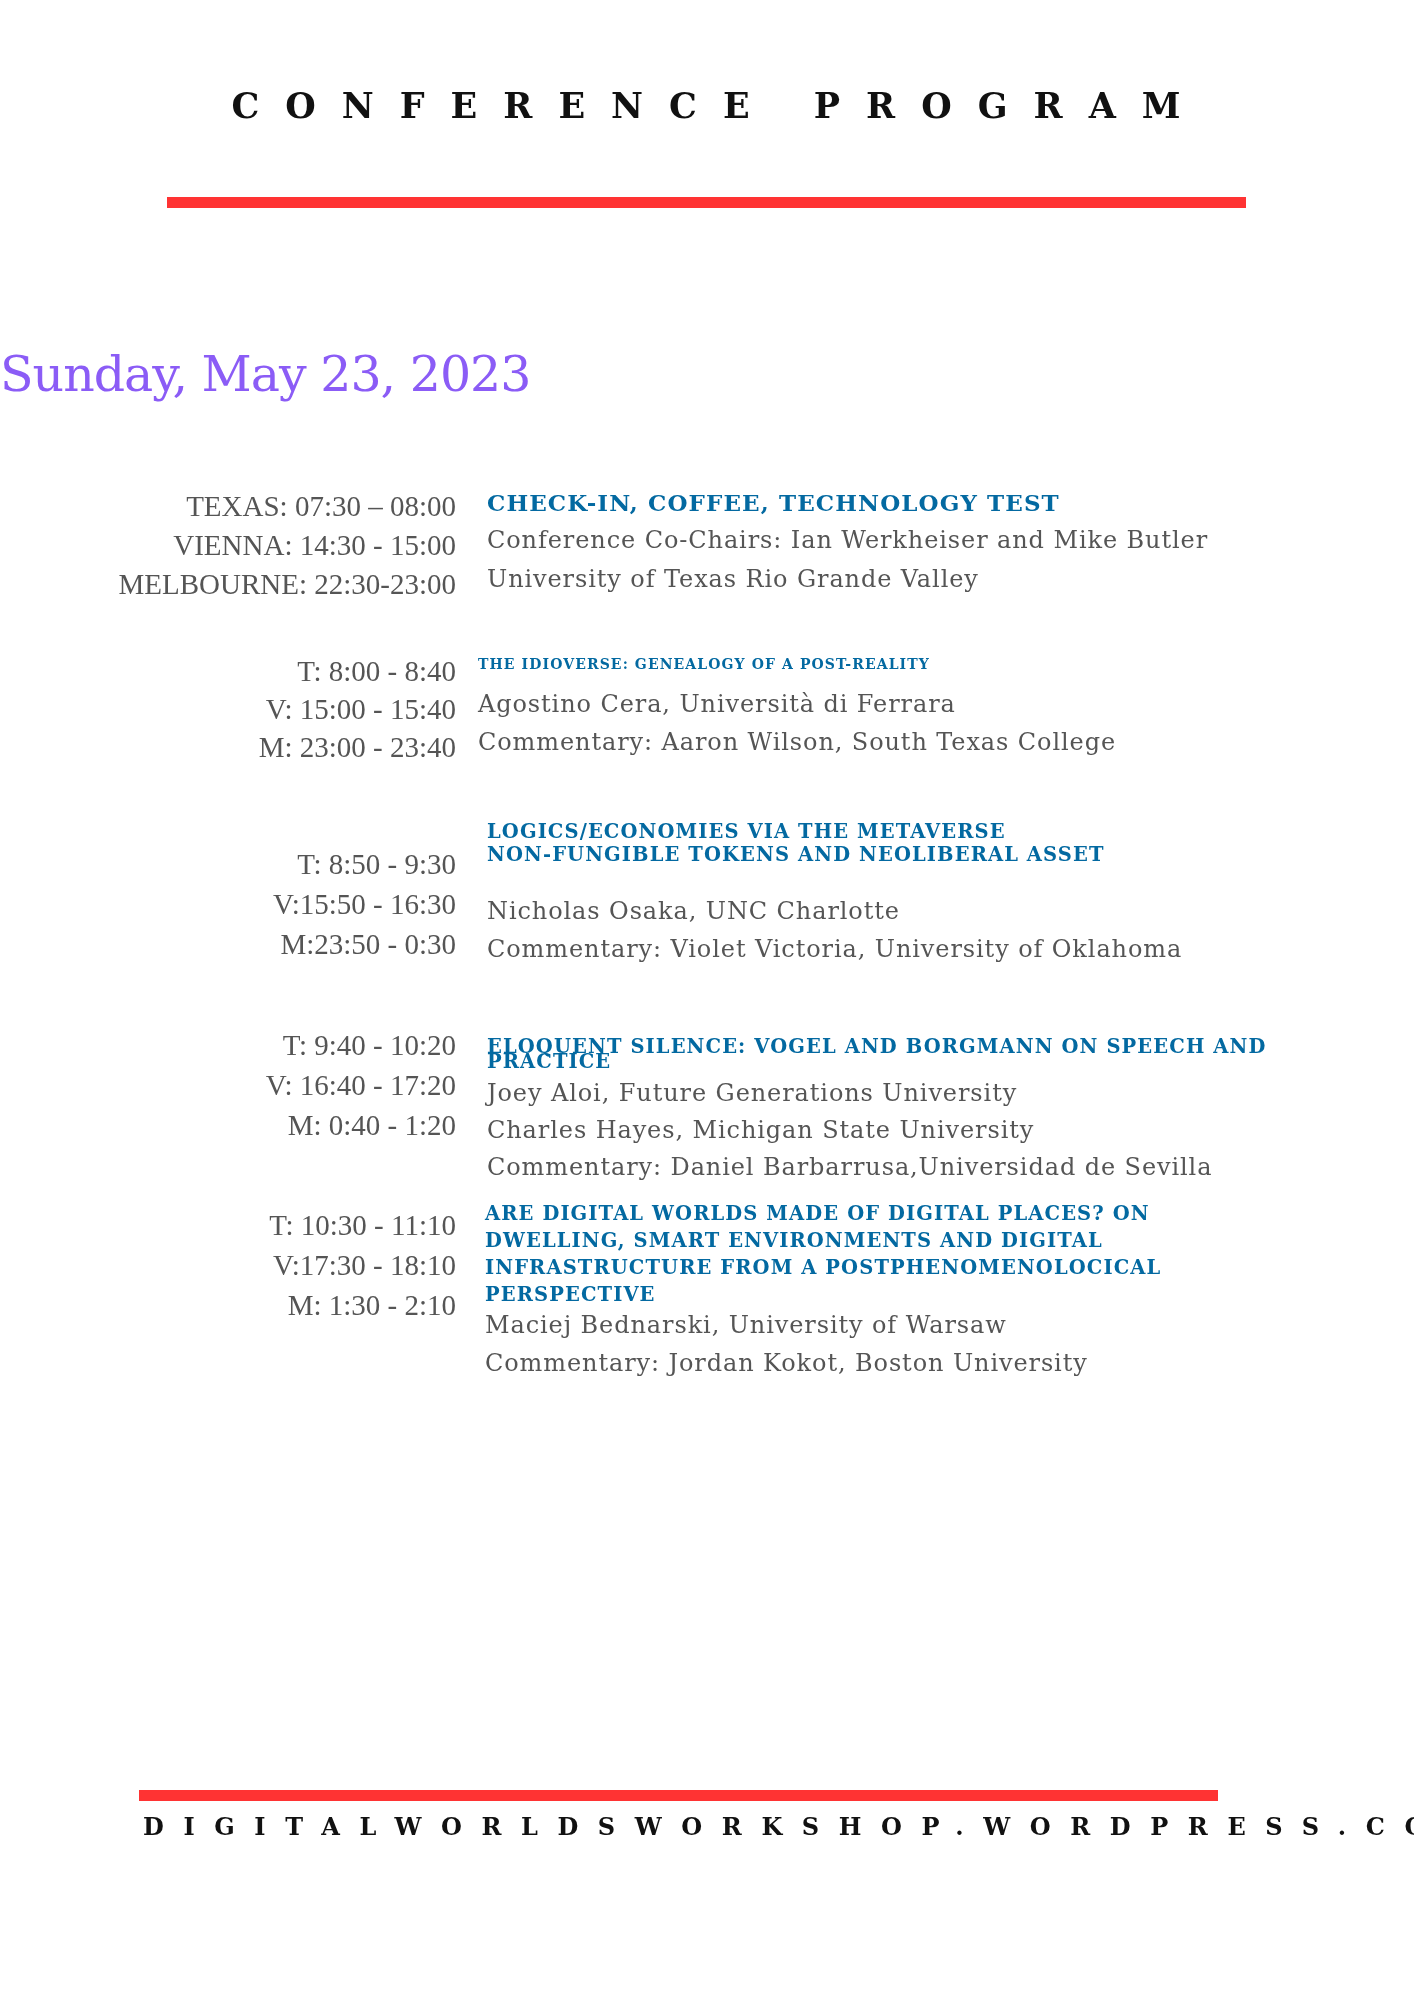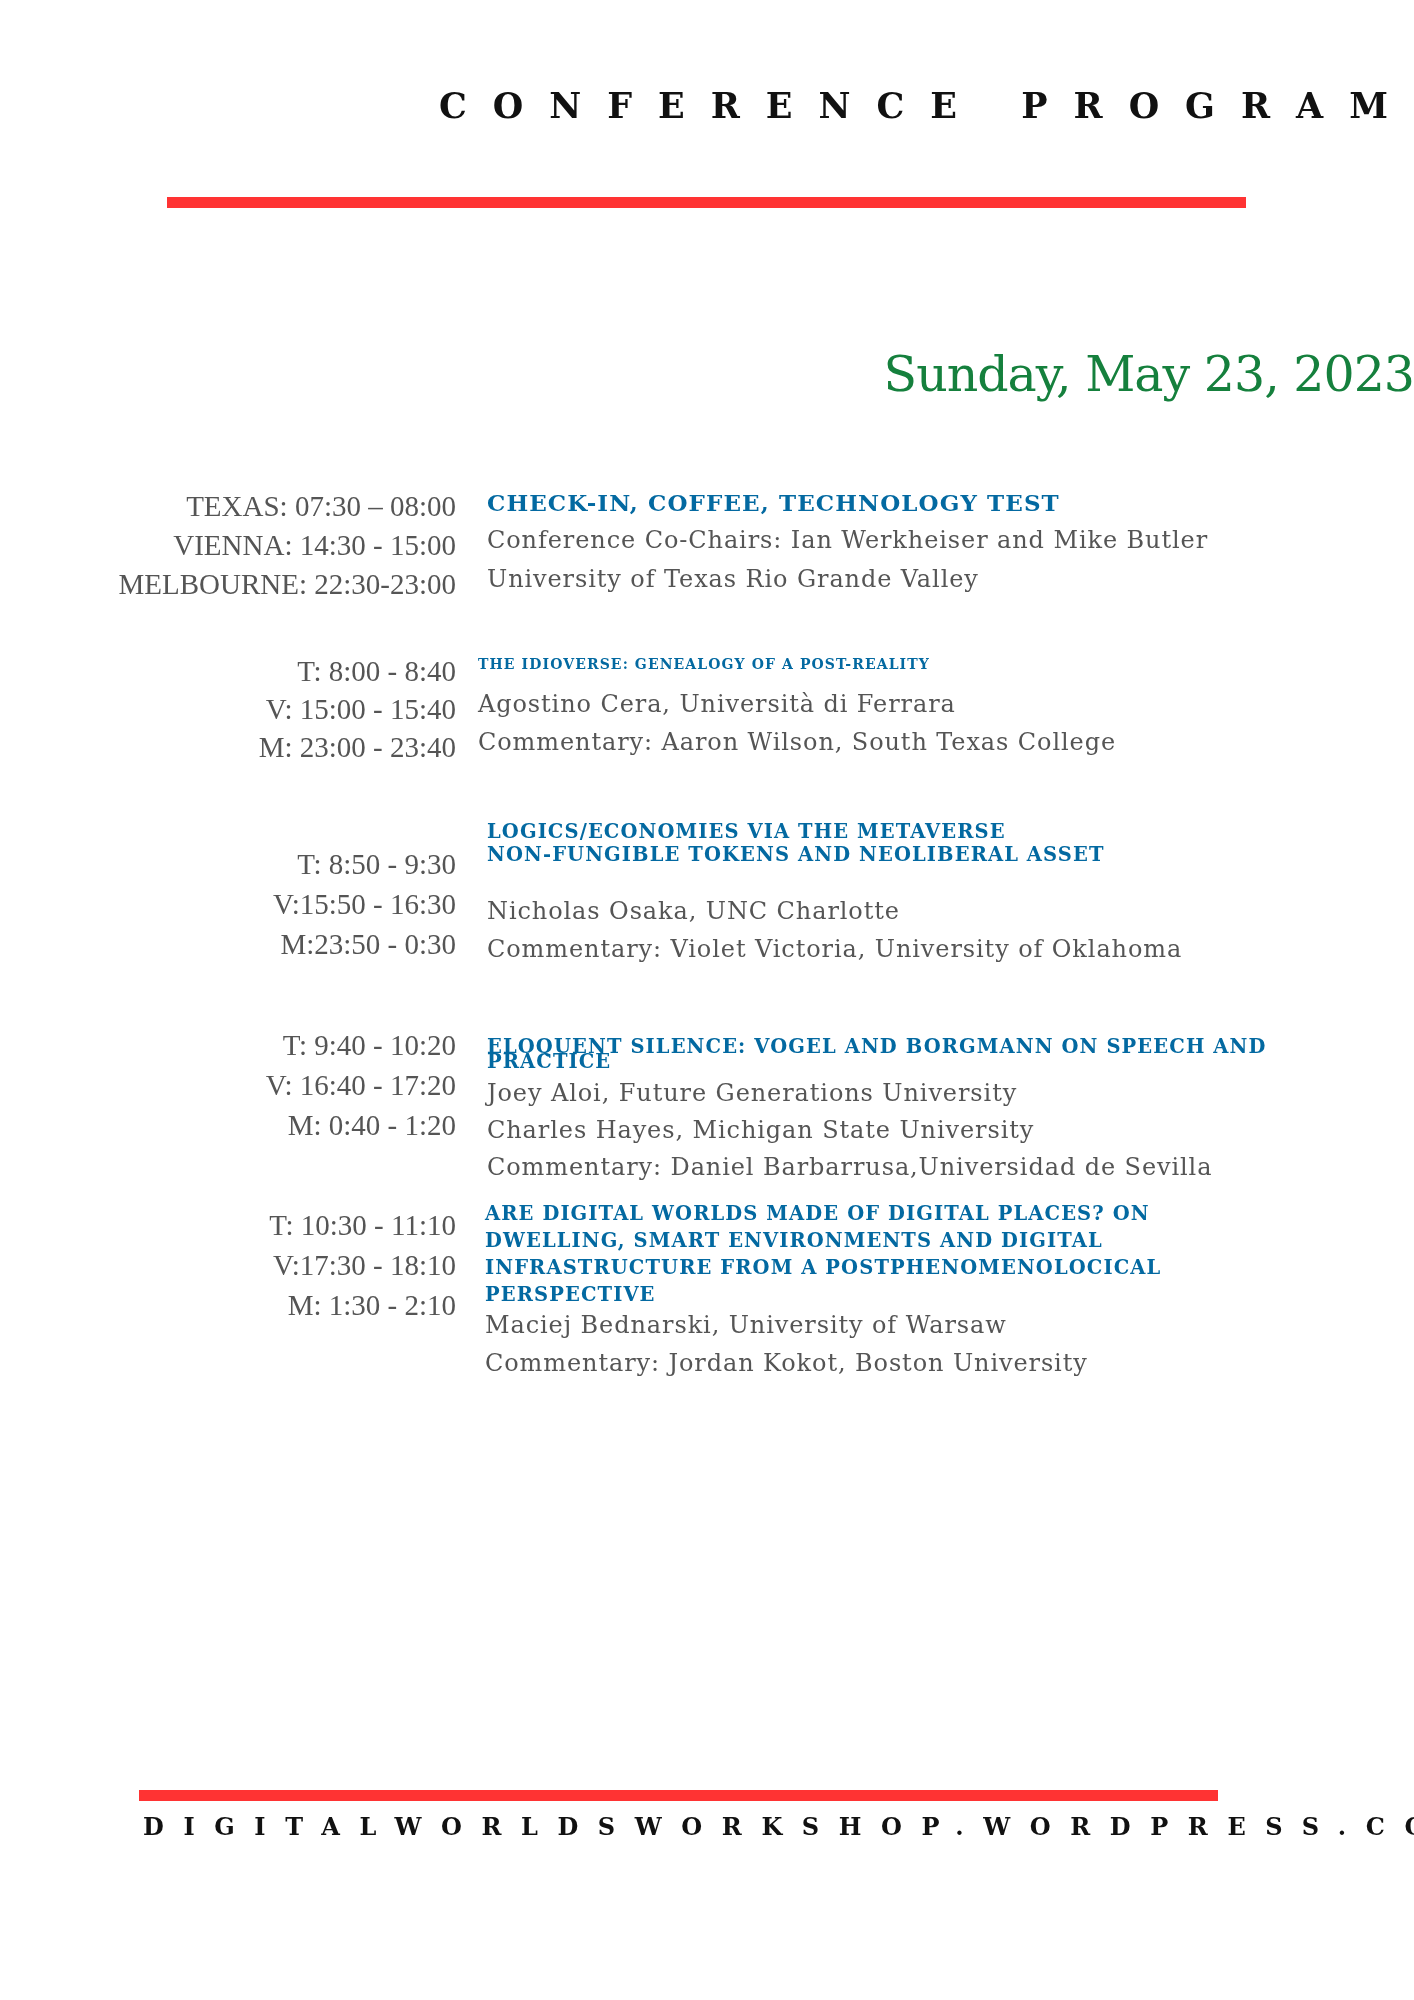--- a/index.html
+++ b/index.html
@@ -1,21 +1,21 @@
 <!DOCTYPE html>
 <html><head>
 <meta charset="utf-8">
 <style>
   html, body { margin:0; padding:0; background:#ffffff; }
   body { width:1414px; height:2000px; position:relative; overflow:hidden; font-family:"DejaVu Serif", serif; }
-  .title { position:absolute; left:0; width:1414px; top:84px; text-align:right; font-family:"DejaVu Serif", serif; font-weight:bold; font-size:35px; letter-spacing:26px; color:#111; line-height:44px; padding-left:24px; box-sizing:border-box; }
+  .title { position:absolute; left:0; width:1414px; top:84px; text-align:center; font-family:"DejaVu Serif", serif; font-weight:bold; font-size:35px; letter-spacing:26px; color:#111; line-height:44px; padding-left:24px; box-sizing:border-box; }
   .bar { position:absolute; background:#ff3333; height:11px; }
   .bar.top { left:167px; width:1079px; top:197px; }
   .bar.bottom { left:139px; width:1079px; top:1790px; }
-  .date { position:absolute; left:0; width:1414px; top:343px; text-align:right; font-family:"DejaVu Serif", serif; font-size:49px; color:#15803d; line-height:64px; letter-spacing:-1px; }
+  .date { position:absolute; left:0; width:1414px; top:343px; text-align:left; font-family:"DejaVu Serif", serif; font-size:49px; color:#8b5cf6; line-height:64px; letter-spacing:-1px; }
   .session { position:absolute; left:0; width:1414px; }
   .times { position:absolute; right:958px; text-align:right; color:#555; font-family:"Liberation Serif", serif; font-size:29px; white-space:nowrap; }
   .times div { position:absolute; right:0; white-space:nowrap; }
   .content { position:absolute; white-space:nowrap; }
   .content .t { position:absolute; left:0; font-family:"DejaVu Serif", serif; font-weight:bold; color:#0369a1; white-space:nowrap; }
   .content .s { position:absolute; left:0; font-family:"DejaVu Serif", serif; color:#555; white-space:nowrap; }
   .footer { position:absolute; left:143px; top:1812px; font-family:"DejaVu Serif", serif; font-weight:bold; font-size:24px; letter-spacing:19.6px; color:#111; line-height:30px; white-space:nowrap; }
 </style>
 </head>
 <body>

